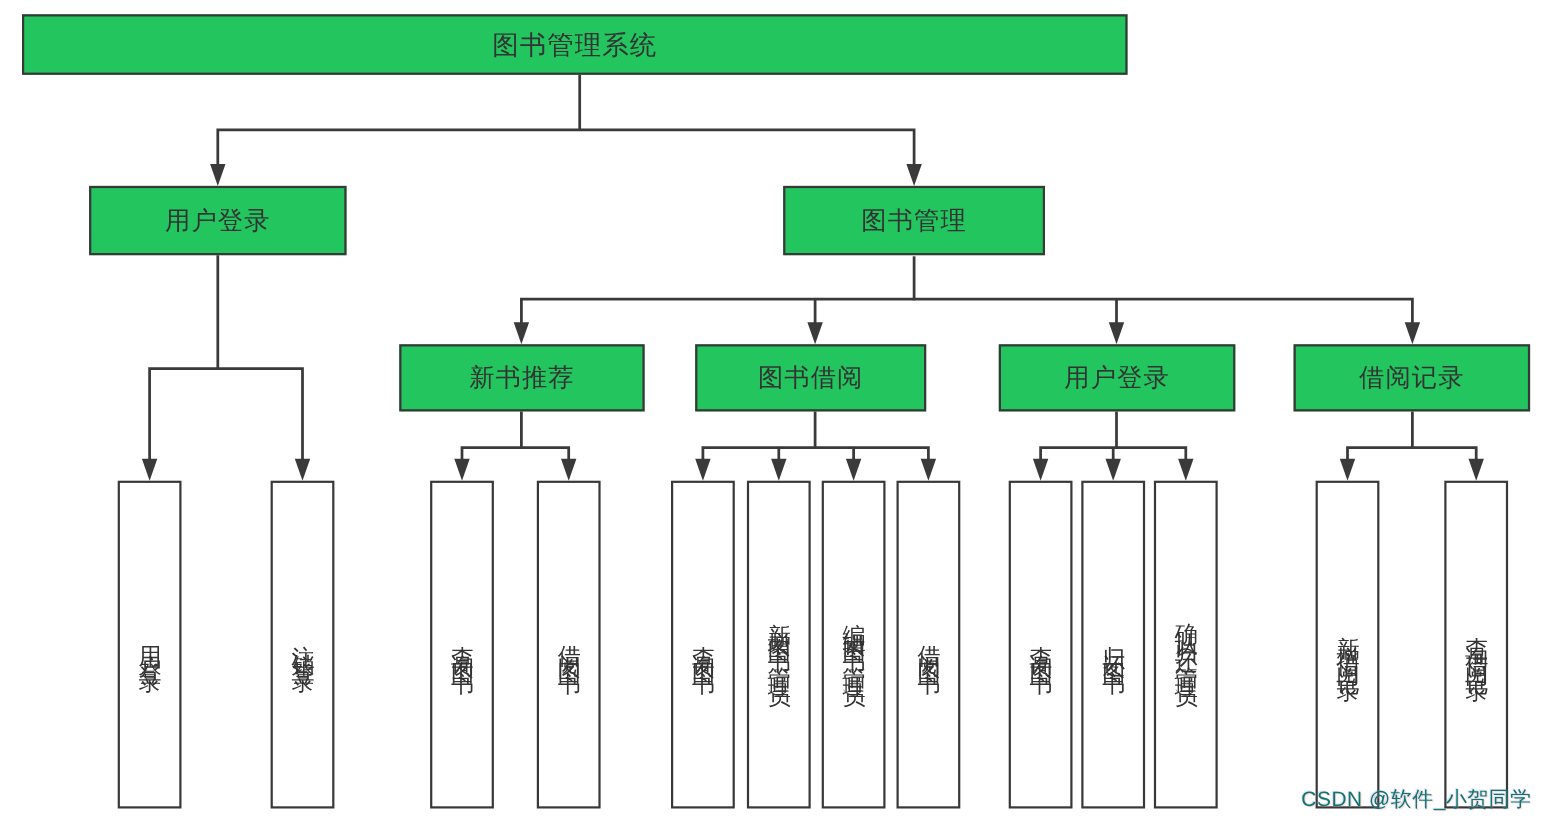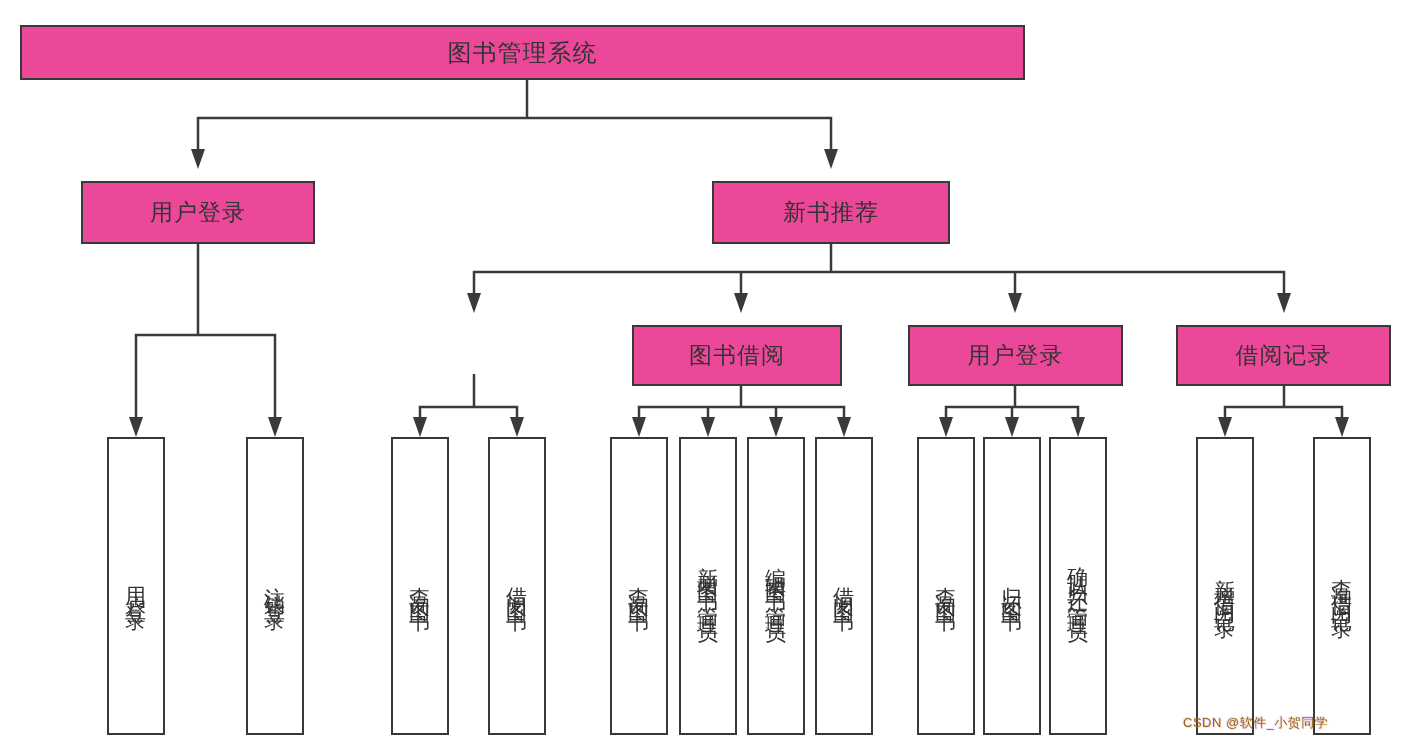--- a/index.html
+++ b/index.html
@@ -9,24 +9,23 @@
     background:#ffffff;
     font-family:"Liberation Sans","DejaVu Sans",sans-serif;
     color:#333333;
     overflow:hidden;
   }
   #connectors{position:absolute;left:0;top:0;width:1405px;height:747px;}
   .node{
     position:absolute;
     box-sizing:border-box;
     border:2.5px solid #383838;
-    background:#ec4899;
+    background:#22c55e;
     display:flex;align-items:center;justify-content:center;
     text-align:center;
-    margin-top:12px;
   }
   .node-h{font-size:23px;letter-spacing:1px;}
   .node-root{font-size:24px;}
   .leaf{
     position:absolute;
     box-sizing:border-box;
     top:437px;width:58px;height:298px;
     border:2.5px solid #383838;
     background:#ffffff;
     display:flex;align-items:center;justify-content:center;
@@ -35,22 +34,22 @@
     writing-mode:vertical-rl;
     text-orientation:mixed;
     font-size:21px;
     letter-spacing:8px;
     line-height:1;
     white-space:nowrap;
   }
   #watermark{
     position:absolute;
     left:1183px;top:714px;
-    font-size:13px;
-    color:#a16207;
+    font-size:19px;
+    color:#0f766e;
     letter-spacing:0.5px;
     text-shadow:1px 1px 0 rgba(255,120,120,0.25), -1px -1px 0 rgba(120,140,255,0.25);
     white-space:nowrap;
     z-index:5;
   }
 </style>
 </head>
 <body>
 
 <div id="stage">
@@ -111,23 +110,26 @@
   </svg>
 
   <div class="node node-h node-root" style="left:20px;top:13px;width:1005px;height:55px;">
     <span>图书管理系统</span>
   </div>
 
   <div class="node node-h" style="left:81px;top:169px;width:234px;height:63px;">
     <span>用户登录</span>
   </div>
   <div class="node node-h" style="left:712px;top:169px;width:238px;height:63px;">
+    <span>图书管理</span>
+  </div>
+
+  <div class="node node-h" style="left:363px;top:313px;width:223px;height:61px;">
     <span>新书推荐</span>
   </div>
-
   <div class="node node-h" style="left:632px;top:313px;width:210px;height:61px;">
     <span>图书借阅</span>
   </div>
   <div class="node node-h" style="left:908px;top:313px;width:215px;height:61px;">
     <span>用户登录</span>
   </div>
   <div class="node node-h" style="left:1176px;top:313px;width:215px;height:61px;">
     <span>借阅记录</span>
   </div>
 

